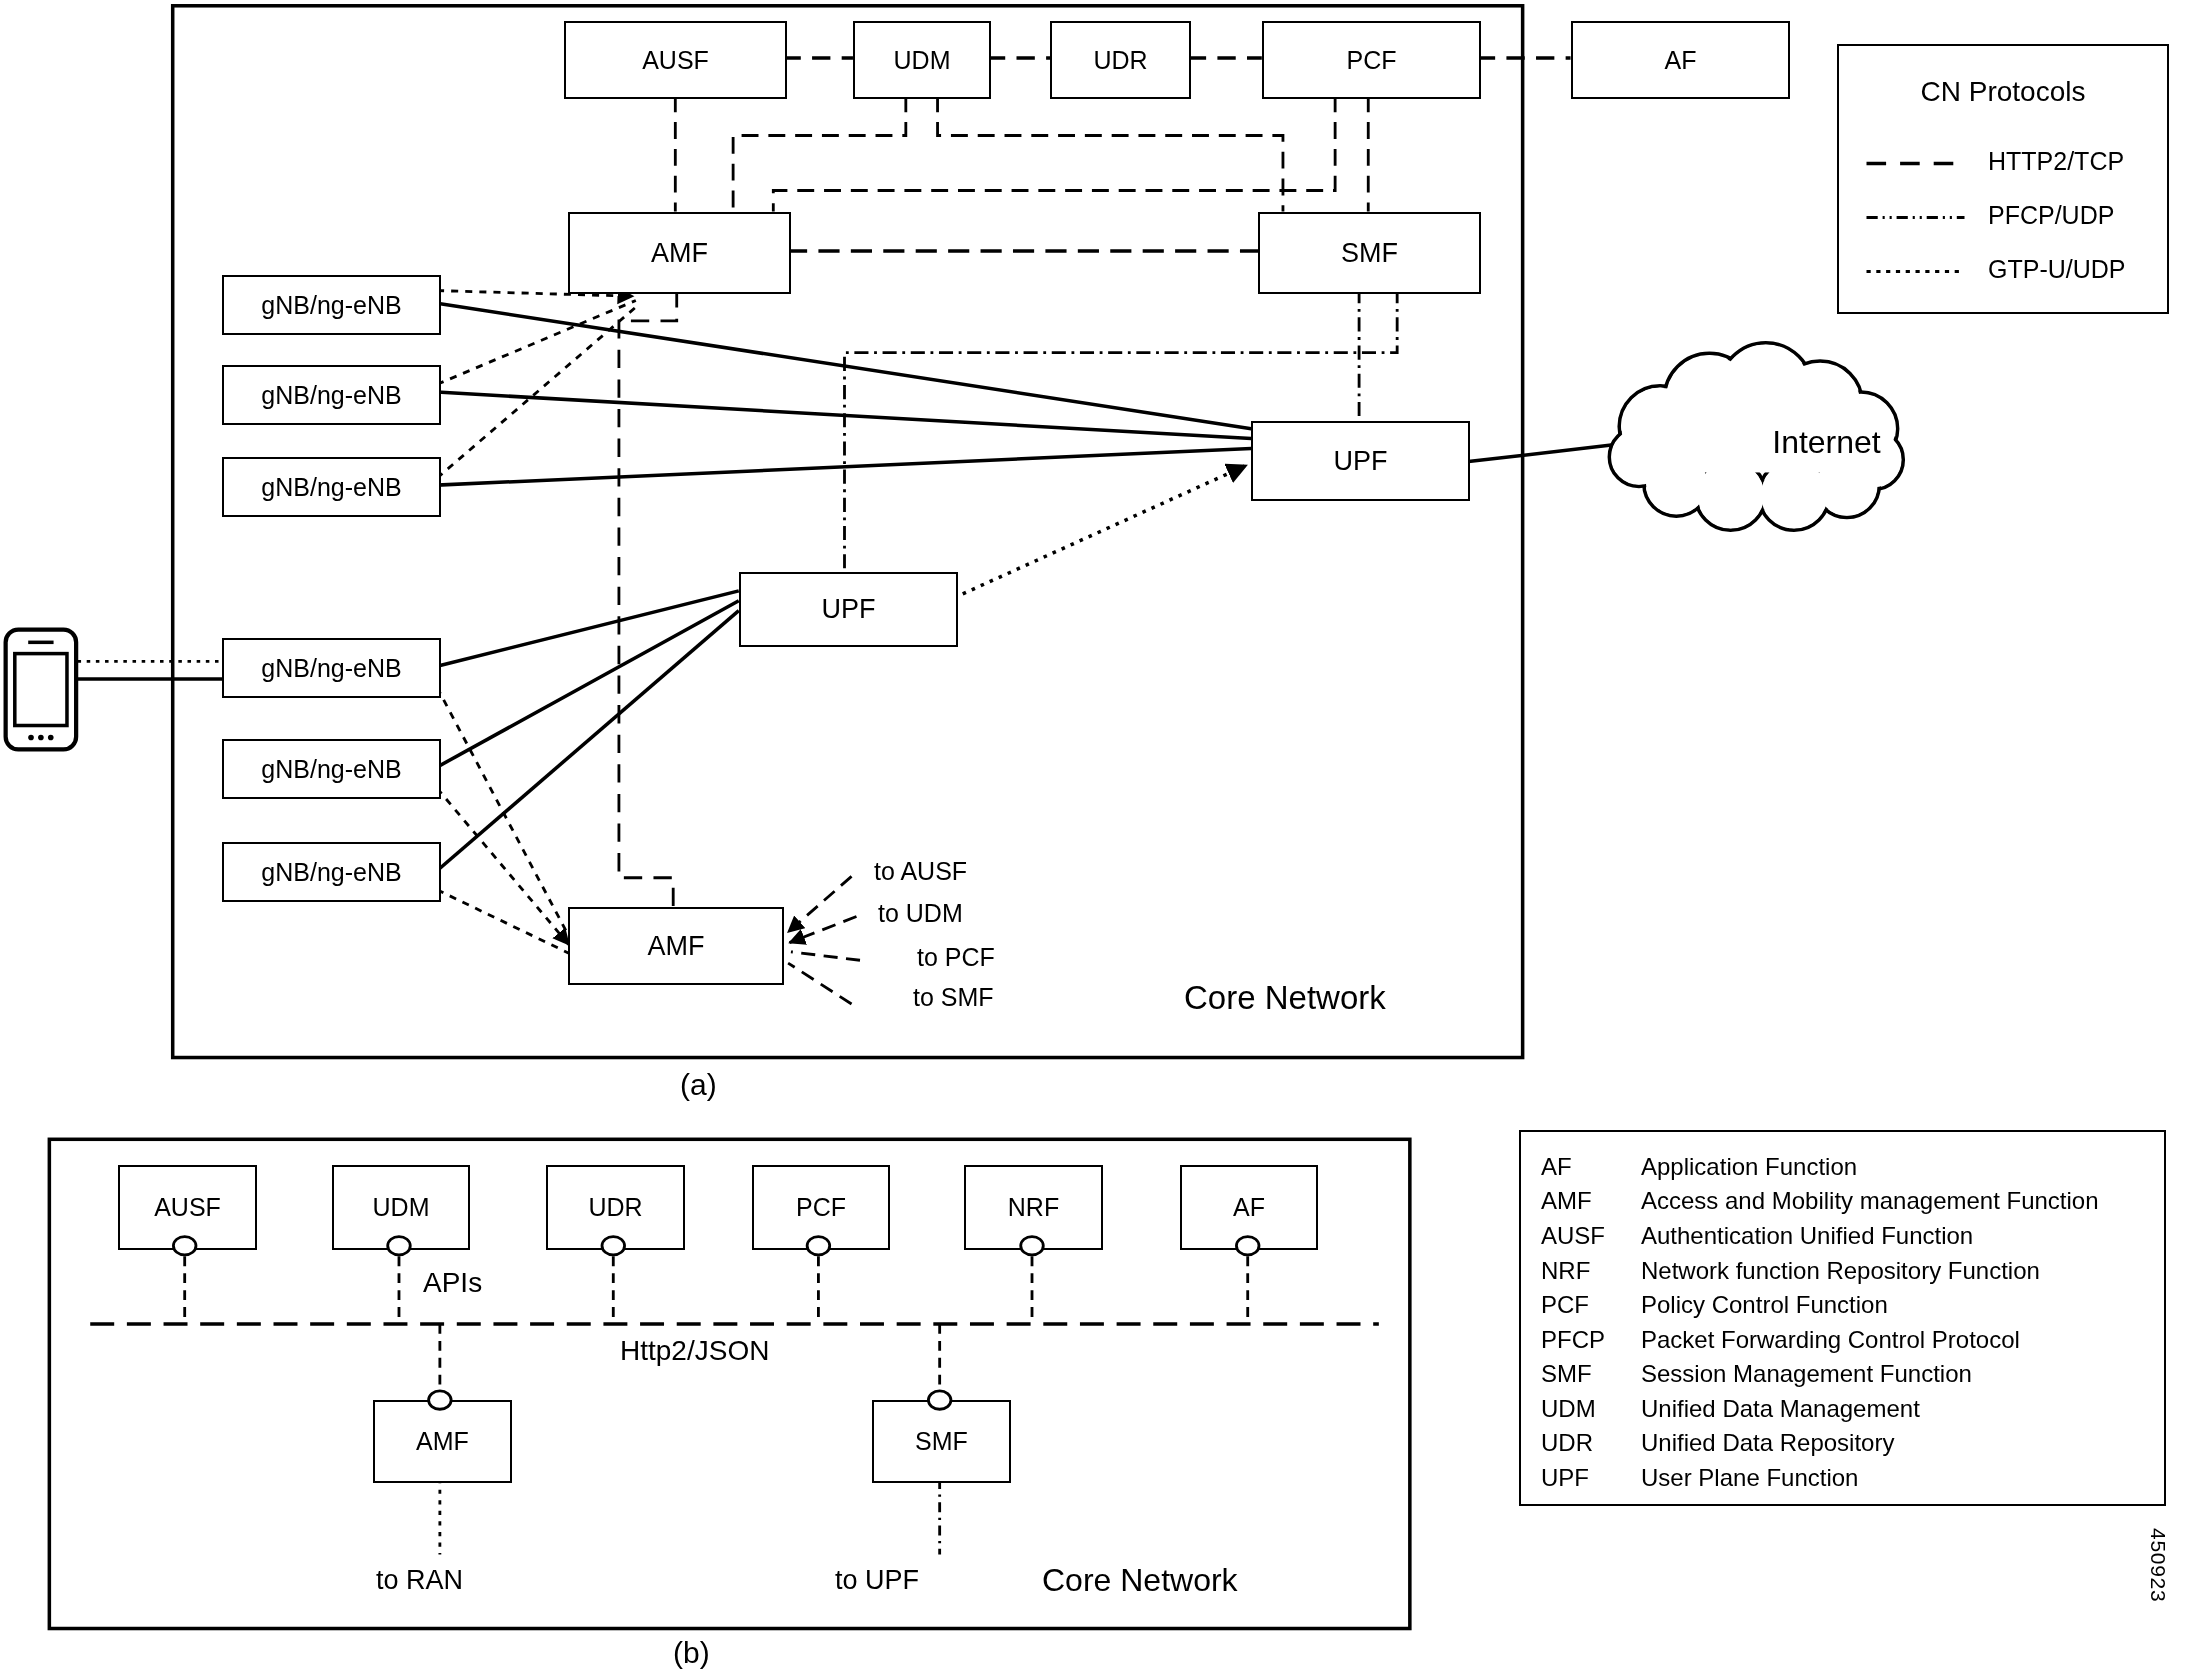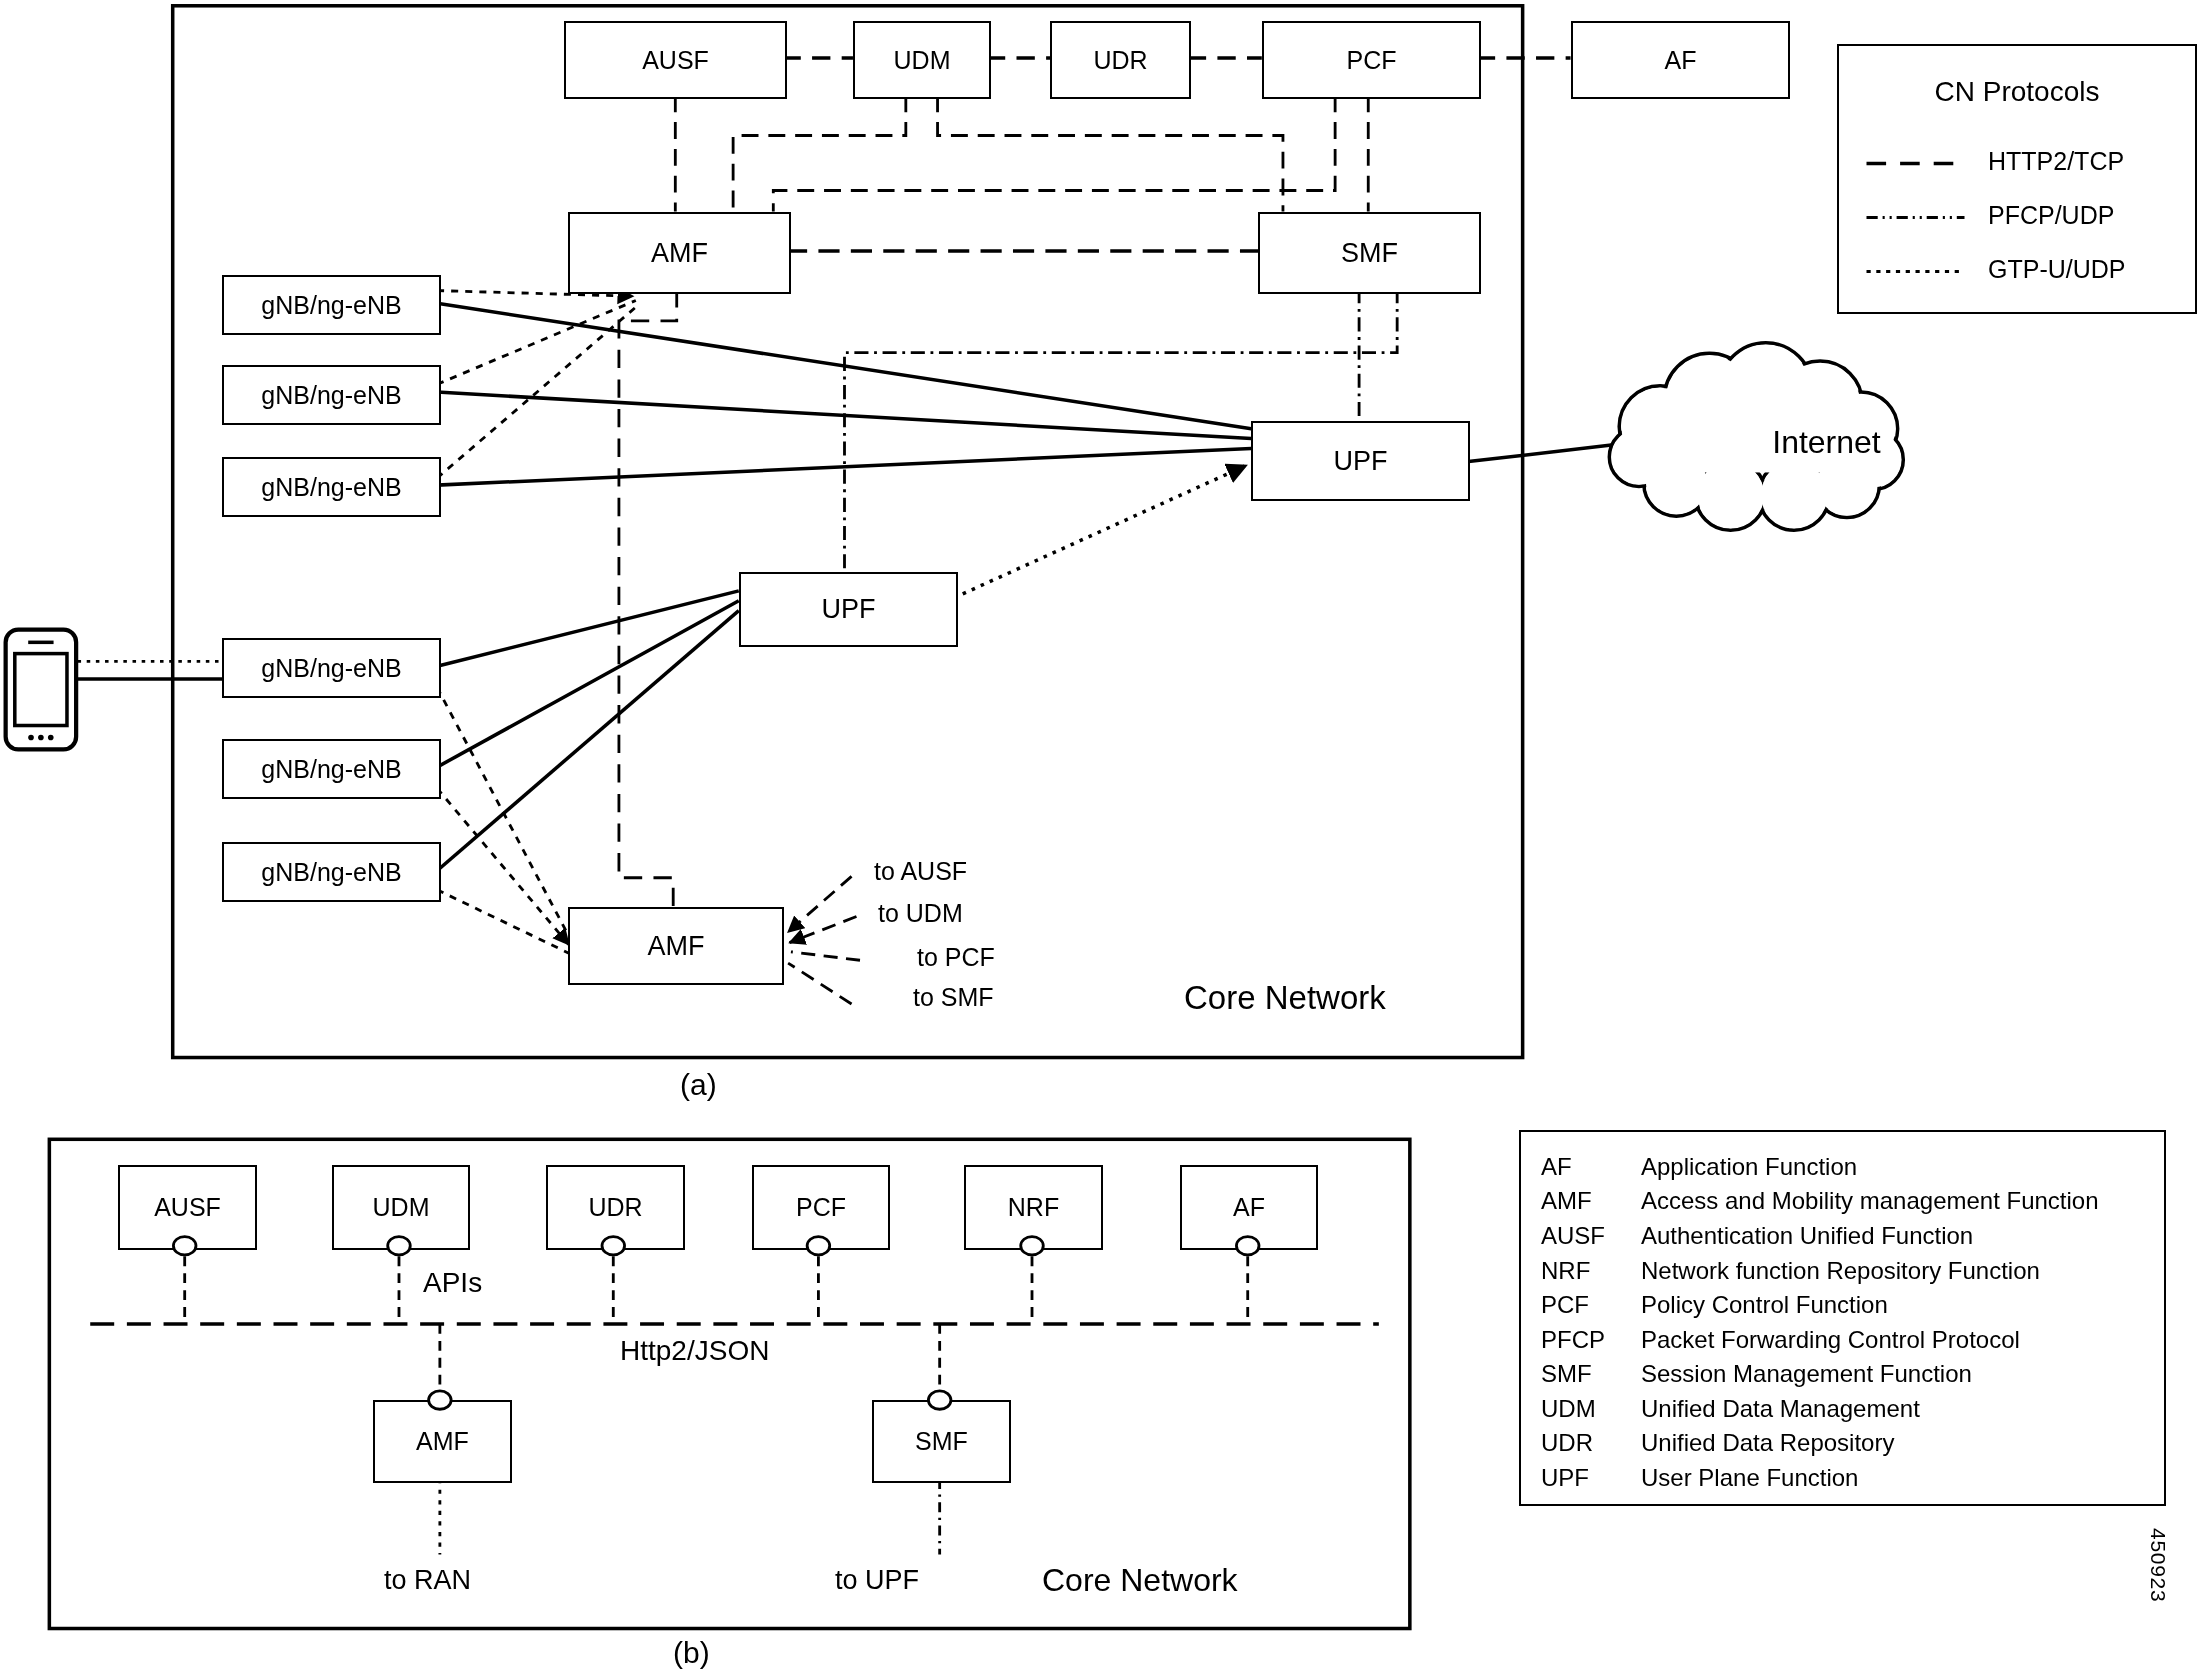--- a/index.html
+++ b/index.html
@@ -4,21 +4,21 @@
 <style>
   html,body{margin:0;padding:0;background:#fff;}
   #stage{position:relative;width:2205px;height:1678px;background:#fff;overflow:hidden;
          font-family:"Liberation Sans",sans-serif;color:#000;}
   svg.layer{position:absolute;left:0;top:0;pointer-events:none;}
   .nbox{position:absolute;border:2.8px solid #000;background:#fff;display:flex;
         align-items:center;justify-content:center;font-size:27px;white-space:nowrap;}
   .nbox.small{font-size:25px;}
   .lbl{position:absolute;white-space:nowrap;}
   .center{display:flex;align-items:center;justify-content:center;text-align:center;}
-  #legend{position:absolute;left:1837px;top:44px;width:328px;height:266px;border:2.8px solid #000;background:#fff;padding-left:28px;}
+  #legend{position:absolute;left:1837px;top:44px;width:328px;height:266px;border:2.8px solid #000;background:#fff;}
   #legend .ltitle{position:absolute;left:0;top:30px;width:100%;text-align:center;font-size:28px;}
   .legend-row{position:absolute;left:0;width:100%;height:31px;}
   .legend-row svg{position:absolute;left:27px;top:12.7px;}
   .legend-row .ltext{position:absolute;left:149px;top:0;font-size:25px;}
   #abbrev{position:absolute;left:1519px;top:1130px;width:643px;height:372px;border:2.8px solid #000;background:#fff;}
   #abbrev .arow{position:absolute;left:0;width:100%;height:35px;display:flex;font-size:24px;align-items:center;}
   #abbrev .acol1{width:100px;padding-left:20px;flex:none;}
   #fignum{position:absolute;left:2170px;top:1528px;font-size:21px;transform:rotate(90deg);
           transform-origin:0 0;letter-spacing:0.7px;}
 </style>
@@ -259,21 +259,21 @@
 
   <div class="nbox small" style="left:373px;top:1400px;width:135px;height:79px;">
       <span>AMF</span>
     </div>
   <div class="nbox small" style="left:872px;top:1400px;width:135px;height:79px;">
       <span>SMF</span>
     </div>
 
   <div class="lbl" style="left:423px;top:1267px;font-size:28px;">APIs</div>
   <div class="lbl" style="left:620px;top:1335px;font-size:28px;">Http2/JSON</div>
-  <div class="lbl" style="left:384px;top:1565px;font-size:27px;text-align:right;">to RAN</div>
+  <div class="lbl" style="left:376px;top:1565px;font-size:27px;text-align:right;">to RAN</div>
   <div class="lbl" style="left:835px;top:1565px;font-size:27px;">to UPF</div>
   <div class="lbl" style="left:1042px;top:1562px;font-size:32px;">Core Network</div>
   <div class="lbl" style="left:673px;top:1636px;font-size:30px;">(b)</div>
 
   <div id="abbrev">
     <div class="arow" style="top:17px;">
         <span class="acol1">AF</span>
         <span>Application Function</span>
       </div>
     <div class="arow" style="top:51px;">

